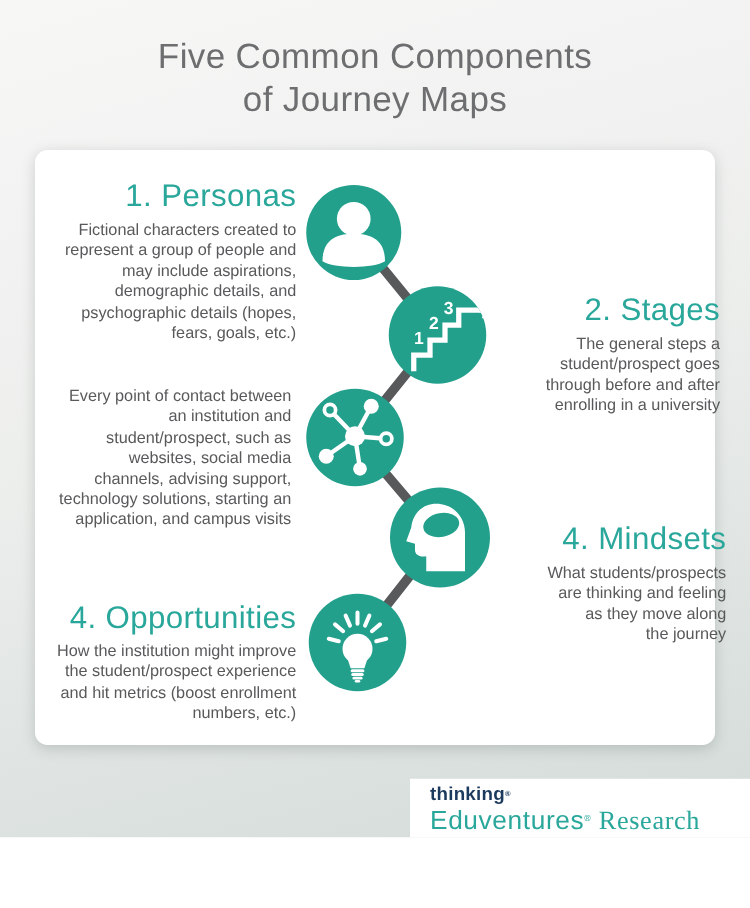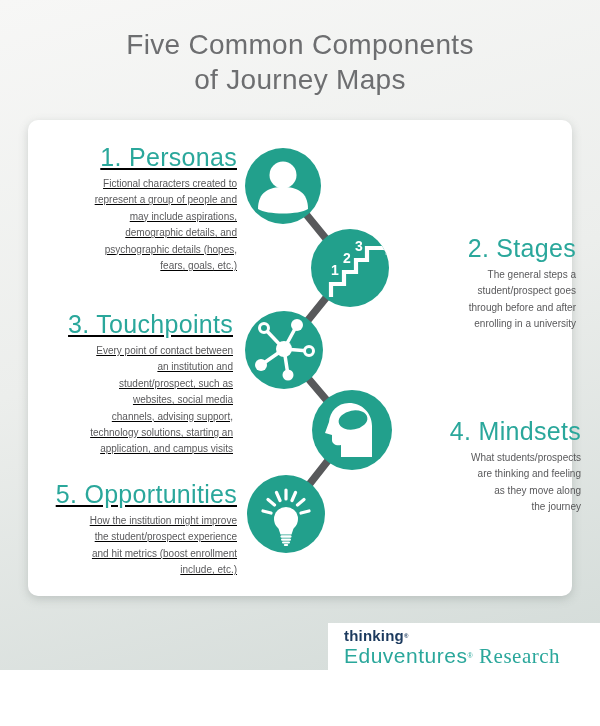--- a/index.html
+++ b/index.html
@@ -17,24 +17,24 @@
     position:absolute; left:28px; top:120px; width:544px; height:476px;
     background:#ffffff; border-radius:10px;
     box-shadow:0 3px 10px rgba(100,112,108,.28);
   }
   .sec{position:absolute; margin:0;}
   .sec h2{
     margin:0 0 4px 0; font-size:25px; line-height:30px; font-weight:400;
     color:#2aa79b; letter-spacing:.3px;
   }
   .sec p{
-    margin:0; font-size:10px; line-height:16.4px; color:#59595b;
+    margin:0; font-size:13px; line-height:16.4px; color:#59595b;
     white-space:pre-line;
   }
-  .align-r{text-align:right;text-decoration:underline;}
+  .align-r{text-align:right;}
   .align-l{text-align:right;}
   .s1{left:40px; top:142px; width:197px;}
   .s2{left:406px; top:233px; width:170px;}
   .s3{left:33px; top:309px; width:200px;}
   .s4{left:406px; top:416px; width:175px;}
   .s5{left:37px; top:479px; width:200px;}
   .chain{position:absolute; left:0; top:0;}
   .logo-bar{
     position:absolute; left:328px; top:623px; width:272px; height:49px;
     background:#ffffff; box-sizing:border-box; padding:6px 0 0 16px;
@@ -67,44 +67,43 @@
 
   <div class="sec s2 align-l">
     <h2>2. Stages</h2>
     <p>The general steps a
 student/prospect goes
 through before and after
 enrolling in a university</p>
   </div>
 
   <div class="sec s3 align-r">
-    <h2>3. Touchpoints</h2>
     <p>Every point of contact between
 an institution and
 student/prospect, such as
 websites, social media
 channels, advising support,
 technology solutions, starting an
 application, and campus visits</p>
   </div>
 
   <div class="sec s4 align-l">
     <h2>4. Mindsets</h2>
     <p>What students/prospects
 are thinking and feeling
 as they move along
 the journey</p>
   </div>
 
   <div class="sec s5 align-r">
-    <h2>5. Opportunities</h2>
+    <h2>4. Opportunities</h2>
     <p>How the institution might improve
 the student/prospect experience
 and hit metrics (boost enrollment
-include, etc.)</p>
+numbers, etc.)</p>
   </div>
 
   <svg class="chain" width="600" height="726" viewBox="0 0 600 726">
     <defs>
       <clipPath id="clip-c2">
           <circle cx="0" cy="0" r="39"></circle>
         </clipPath>
     </defs>
 
     <path d="M283 186 L350 268 L284 350 L352 430 L286 514" fill="none" stroke="#58595b" stroke-width="7.5"></path>

